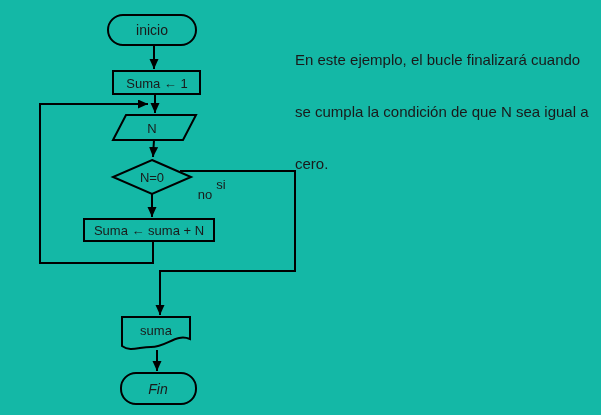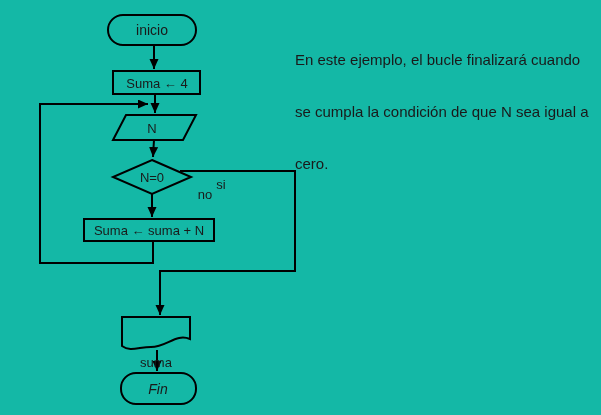--- a/index.html
+++ b/index.html
@@ -68,33 +68,33 @@
 
     <path d="M122 317 L190 317 L190 339 C176 333 167 347 151 347 C139 347 130 352 122 346 Z"></path>
 
     <path d="M157 350 L157 371" marker-end="url(#arrow)"></path>
 
     <rect x="121" y="373" width="75" height="31" rx="15" ry="15"></rect>
   </svg>
 
   <div class="lbl lbl-big" style="left:152px; top:30px;">inicio</div>
 
-  <div class="lbl" style="left:157px; top:83px;">Suma ← 4</div>
+  <div class="lbl" style="left:157px; top:83px;">Suma ← 1</div>
 
   <div class="lbl" style="left:152px; top:128px;">N</div>
 
   <div class="lbl" style="left:152px; top:177px;">N=0</div>
 
   <div class="lbl" style="left:221px; top:184px;">si</div>
 
   <div class="lbl" style="left:181px; top:194px;padding-left:48px;">no</div>
 
   <div class="lbl" style="left:149px; top:230px;">Suma ← suma + N</div>
 
-  <div class="lbl" style="left:156px; top:330px;margin-top:32px;">suma</div>
+  <div class="lbl" style="left:156px; top:330px;">suma</div>
 
   <div class="lbl lbl-big" style="left:158px; top:389px;font-style:italic;">Fin</div>
 
   <div id="annotation">
     <div class="ann-line">En este ejemplo, el bucle finalizará cuando</div>
     <div class="ann-line">se cumpla la condición de que N sea igual a</div>
     <div class="ann-line">cero.</div>
   </div>
 
 </div>

